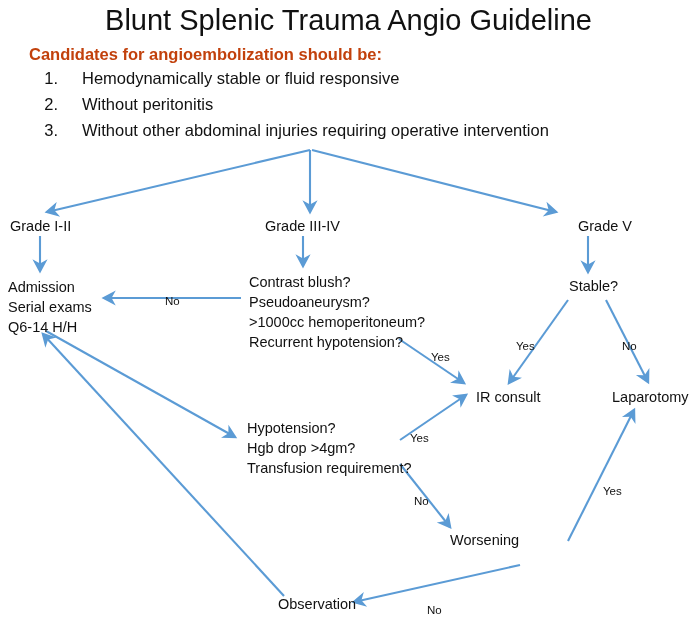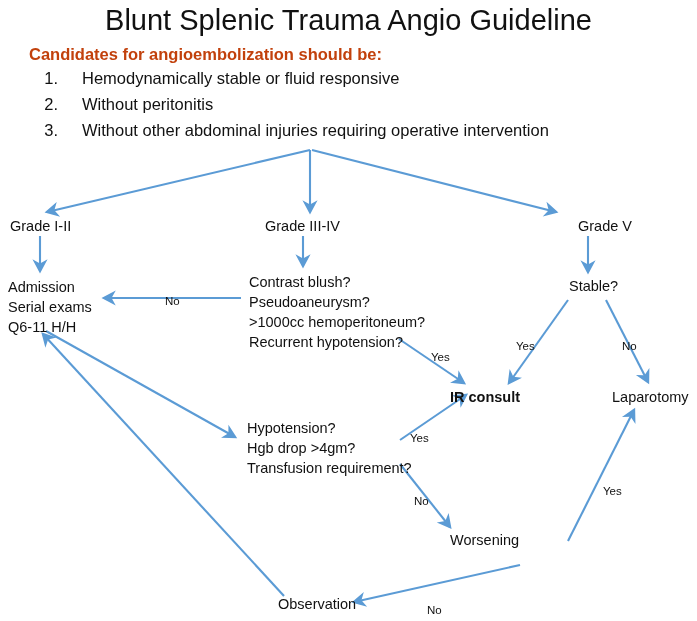--- a/index.html
+++ b/index.html
@@ -156,32 +156,32 @@
     </g>
   </svg>
 
   <div class="node" style="left:10px;  top:217px;">Grade I-II</div>
   <div class="node" style="left:265px; top:217px;">Grade III-IV</div>
   <div class="node" style="left:562px; top:217px;margin-left:16px;">Grade V</div>
 
   <div class="node-multi" style="left:8px; top:277px;">
     <div>Admission</div>
     <div>Serial exams</div>
-    <div>Q6-11 H/H</div>
+    <div>Q6-14 H/H</div>
   </div>
 
   <div class="node-multi" style="left:249px; top:272px;">
     <div>Contrast blush?</div>
     <div>Pseudoaneurysm?</div>
     <div>&gt;1000cc hemoperitoneum?</div>
     <div>Recurrent hypotension?</div>
   </div>
 
   <div class="node" style="left:556px; top:277px;margin-left:13px;">Stable?</div>
-  <div class="node" style="left:450px; top:388px;font-weight:bold;">IR consult</div>
+  <div class="node" style="left:476px; top:388px;">IR consult</div>
   <div class="node" style="left:612px; top:388px;">Laparotomy</div>
 
   <div class="node-multi" style="left:247px; top:418px;">
     <div>Hypotension?</div>
     <div>Hgb drop &gt;4gm?</div>
     <div>Transfusion requirement?</div>
   </div>
 
   <div class="node-multi" style="left:450px; top:527px; line-height:27px;">
     <div>Worsening</div>

